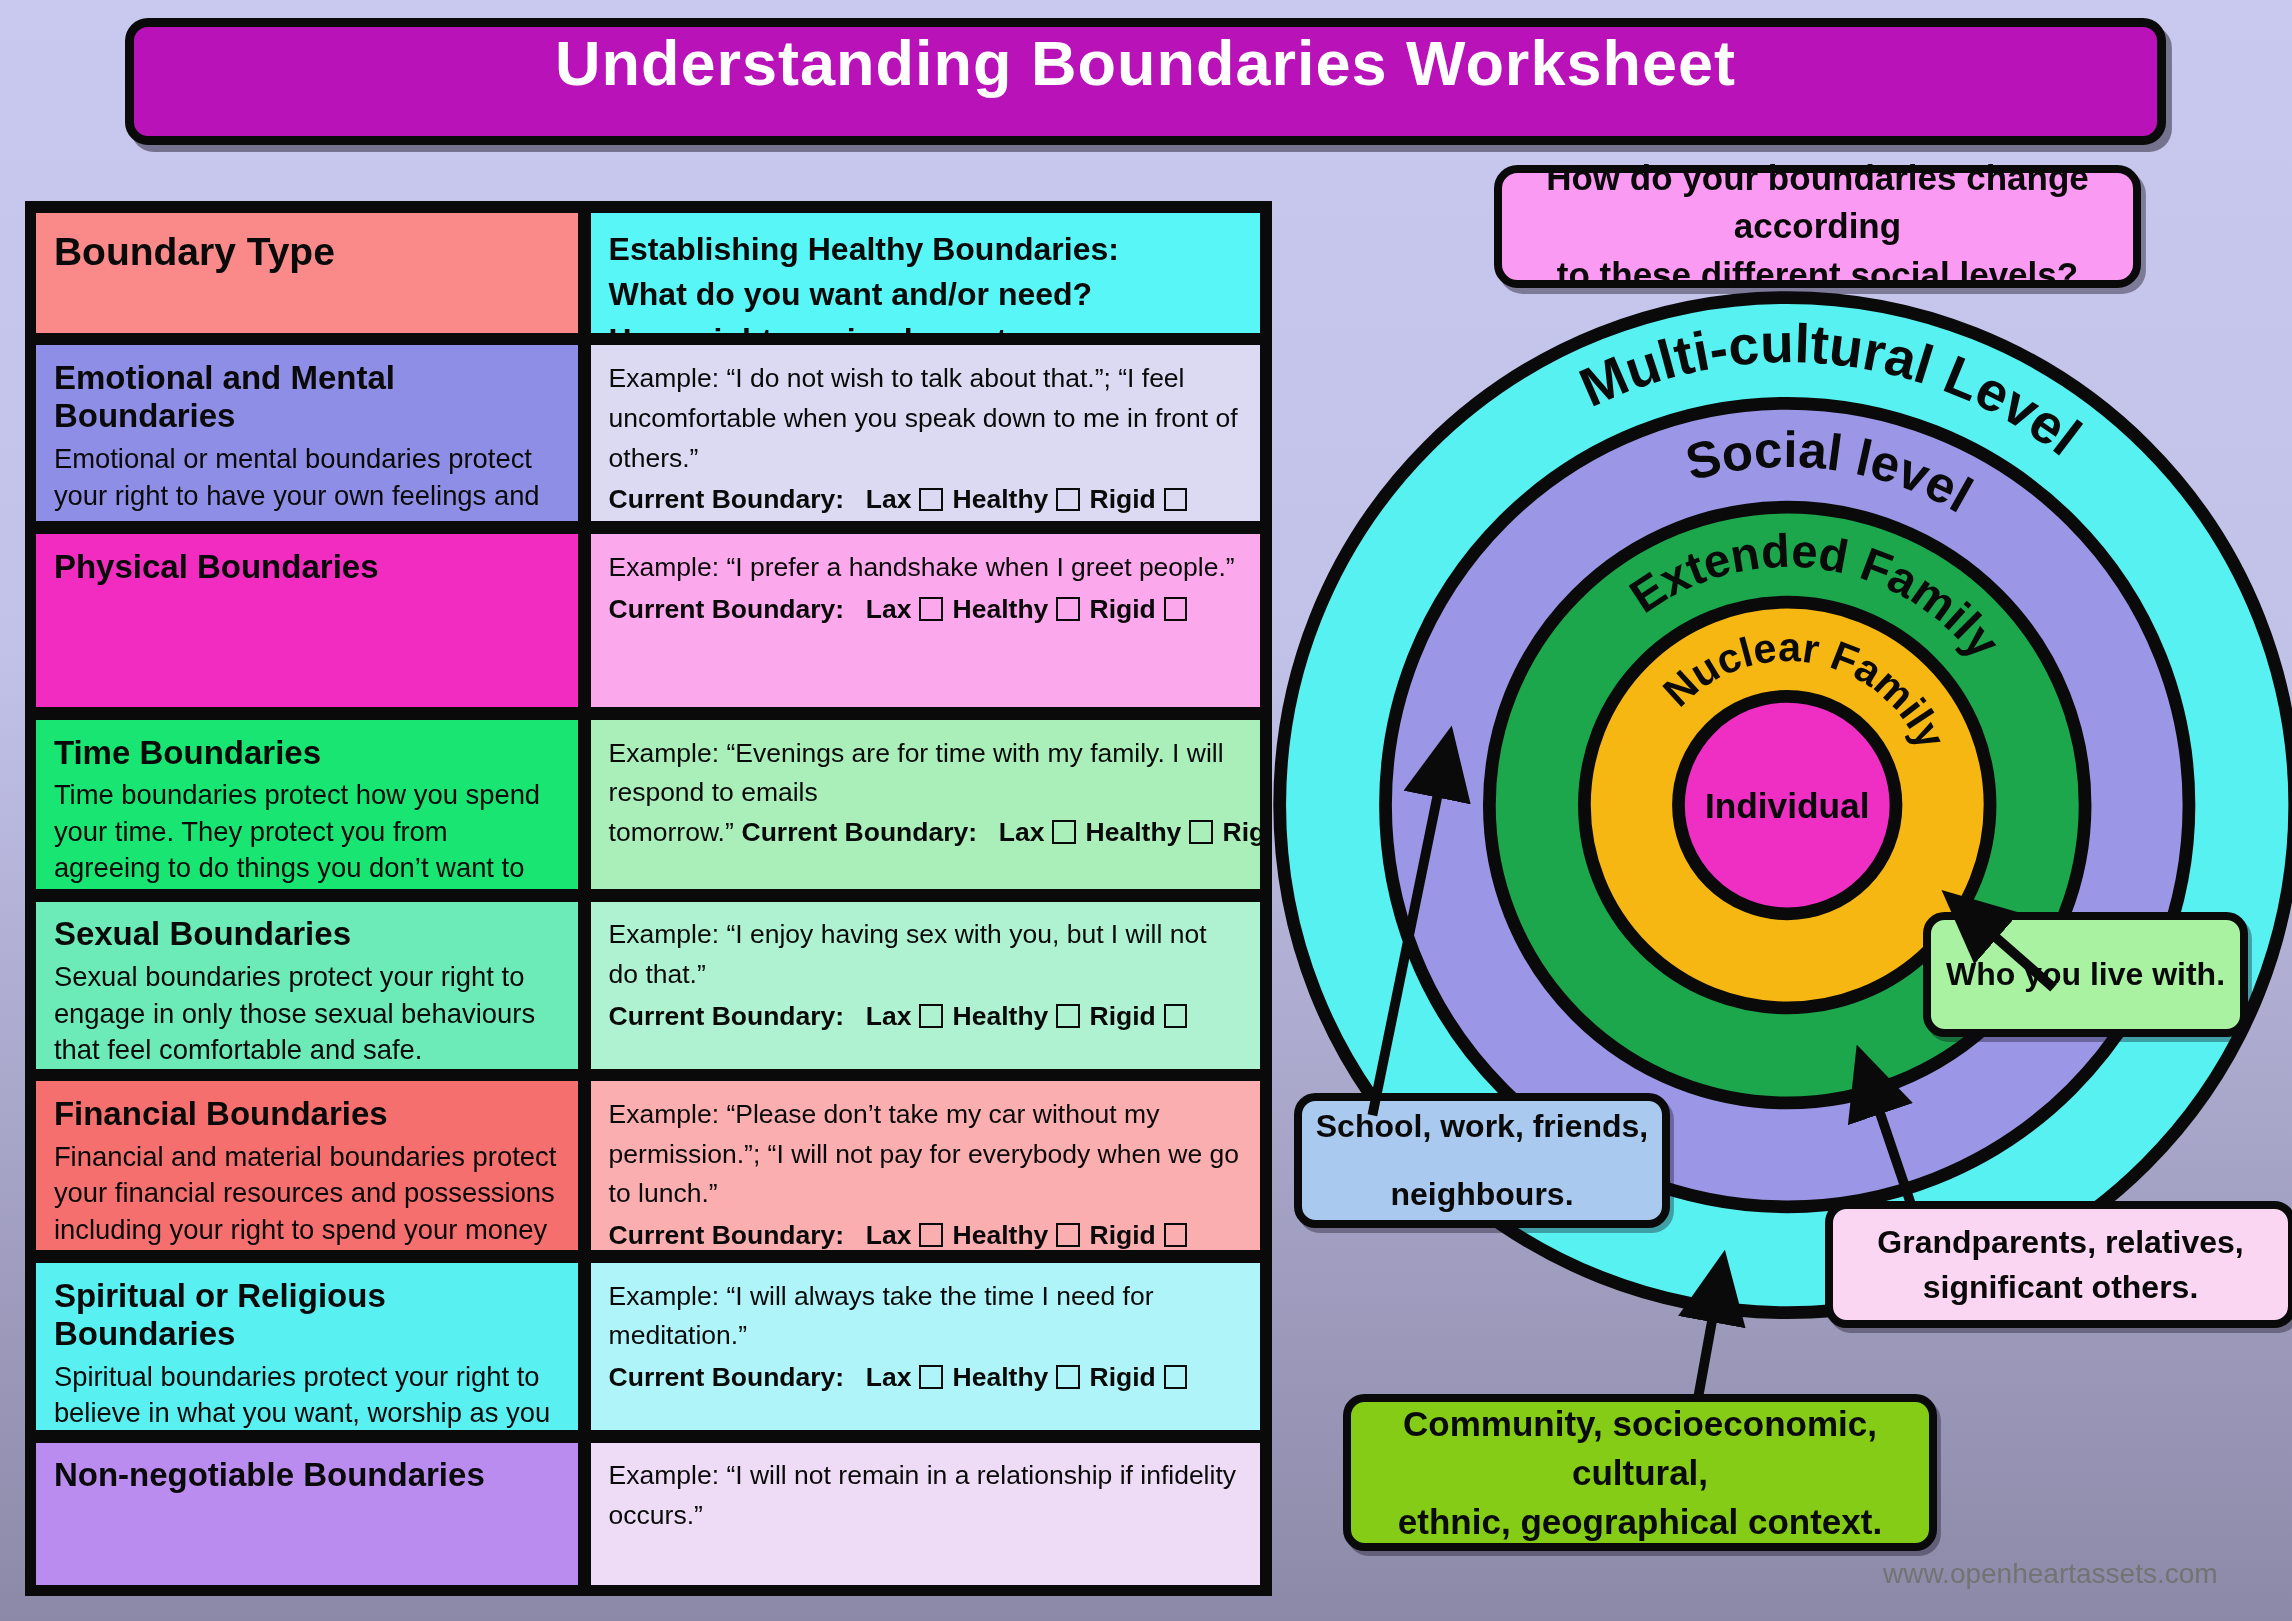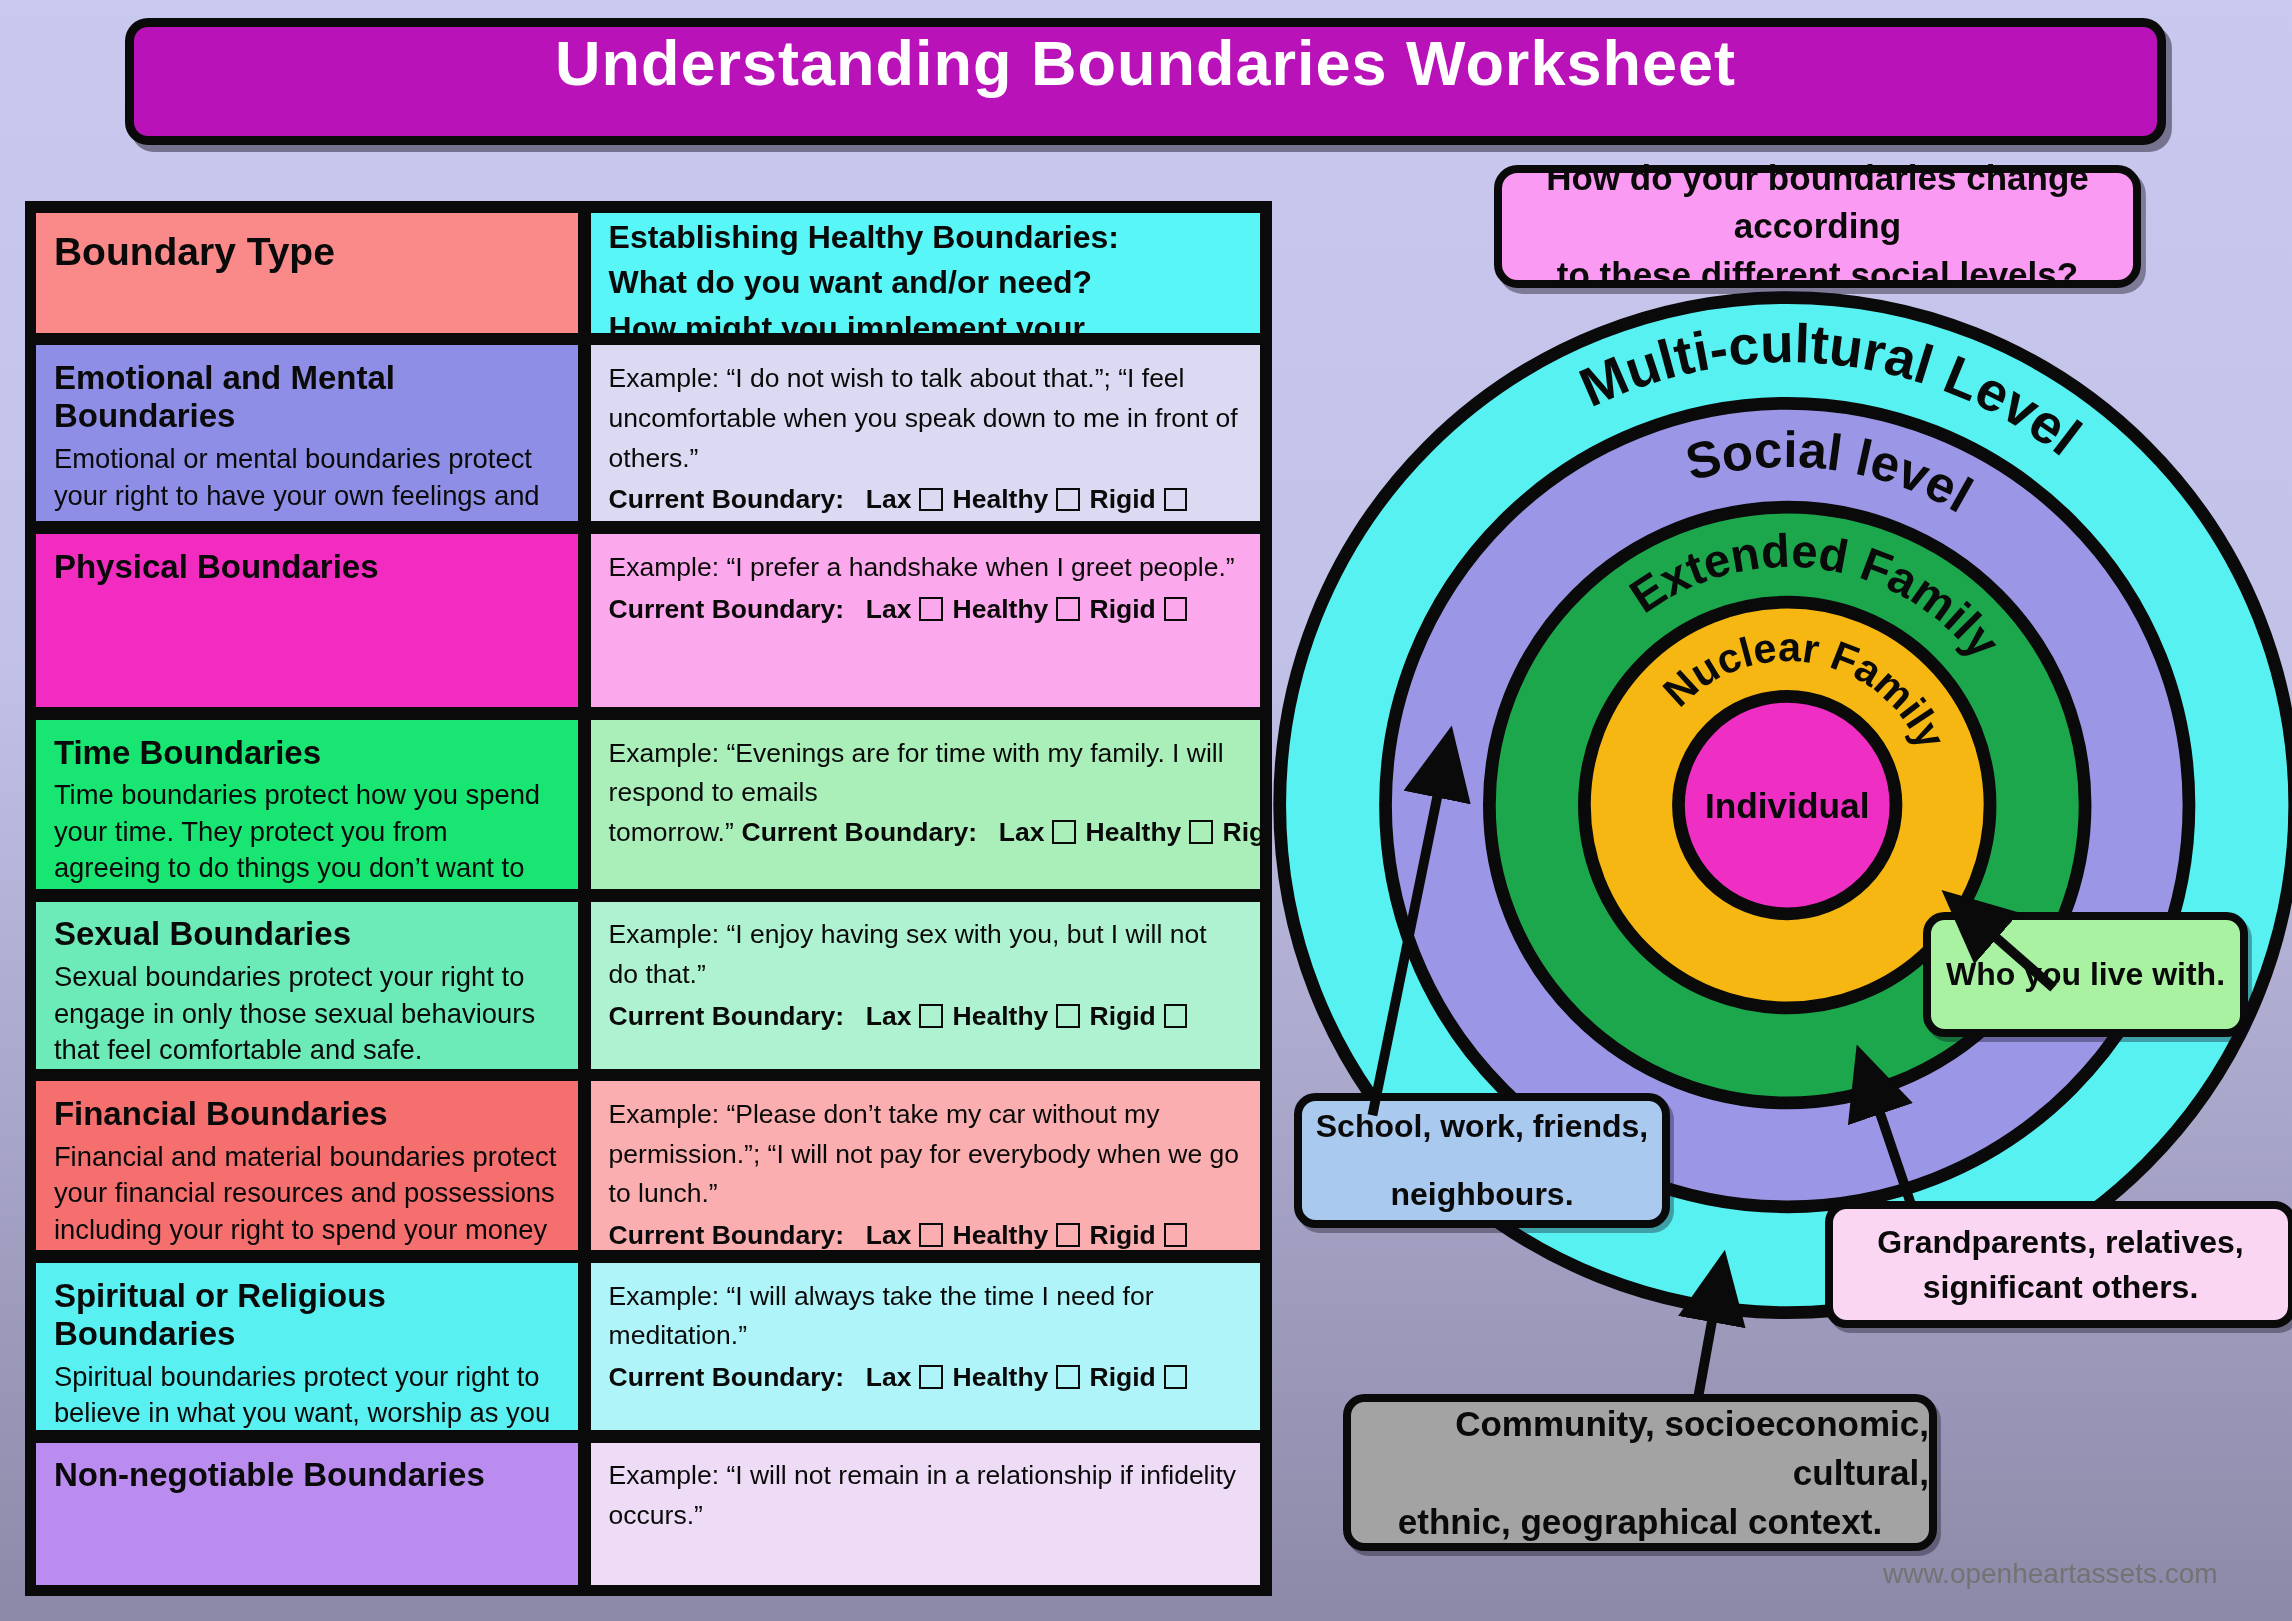--- a/index.html
+++ b/index.html
@@ -19,21 +19,21 @@
   
   .btable{
     position:absolute;left:24.5px;top:201px;width:1247px;box-sizing:border-box;
     background:#0a0a0a;padding:11.8px;display:grid;z-index:2;
     grid-template-columns:542px 1fr;
     grid-template-rows:120px 176px 173px 169px 167px 169px 167px 142px;
     gap:12.7px;
   }
   .cell{box-sizing:border-box;padding:13.7px 17.6px;overflow:hidden;}
   .hdr-l{font-size:39px;font-weight:bold;padding-top:17.6px;}
-  .hdr-r{font-size:32px;font-weight:bold;line-height:1.42;padding-top:2px;}
+  .hdr-r{font-size:32px;font-weight:bold;line-height:1.42;padding-top:14px;}
   .bname{font-size:33px;font-weight:bold;margin-bottom:5.9px;}
   .bdesc{font-size:27.4px;line-height:1.33;}
   .ex{margin:0;font-size:26.5px;line-height:1.5;}
   .cpart{margin-left:7.8px;white-space:nowrap;}
   .cpart.blockline{display:block;margin-left:0;margin-top:2px;}
   .cblabel{margin-right:11.8px;font-size:26.5px;}
   .optl{margin-left:9.8px;font-size:26.5px;}
   .cbx{display:inline-block;width:19.6px;height:19.6px;border:2.9px solid #0a0a0a;
        margin-left:7.8px;vertical-align:-2.9px;background:transparent;}
   
@@ -188,21 +188,21 @@
   <div>Who you live with.</div>
 </div>
 <div class="callout co-school" style="background: rgb(169, 201, 239);">
   <div>School, work, friends,</div>
   <div>neighbours.</div>
 </div>
 <div class="callout co-grand" style="background: rgb(251, 214, 243);">
   <div>Grandparents, relatives,</div>
   <div>significant others.</div>
 </div>
-<div class="callout co-comm" style="background: #a3a3a3; text-align: right;">
+<div class="callout co-comm" style="background: #84cc16;">
   <div>Community, socioeconomic, cultural,</div>
   <div>ethnic, geographical context.</div>
 </div>
 
 <svg class="arrows-svg" width="2293" height="1621" viewBox="0 0 2339 1654">
   <defs>
     <marker id="ah" markerWidth="7.5" markerHeight="7" refX="6" refY="3.5" orient="auto">
       <path d="M0,0 L7.5,3.5 L0,7 Z" fill="#0a0a0a"></path>
     </marker>
   </defs>

